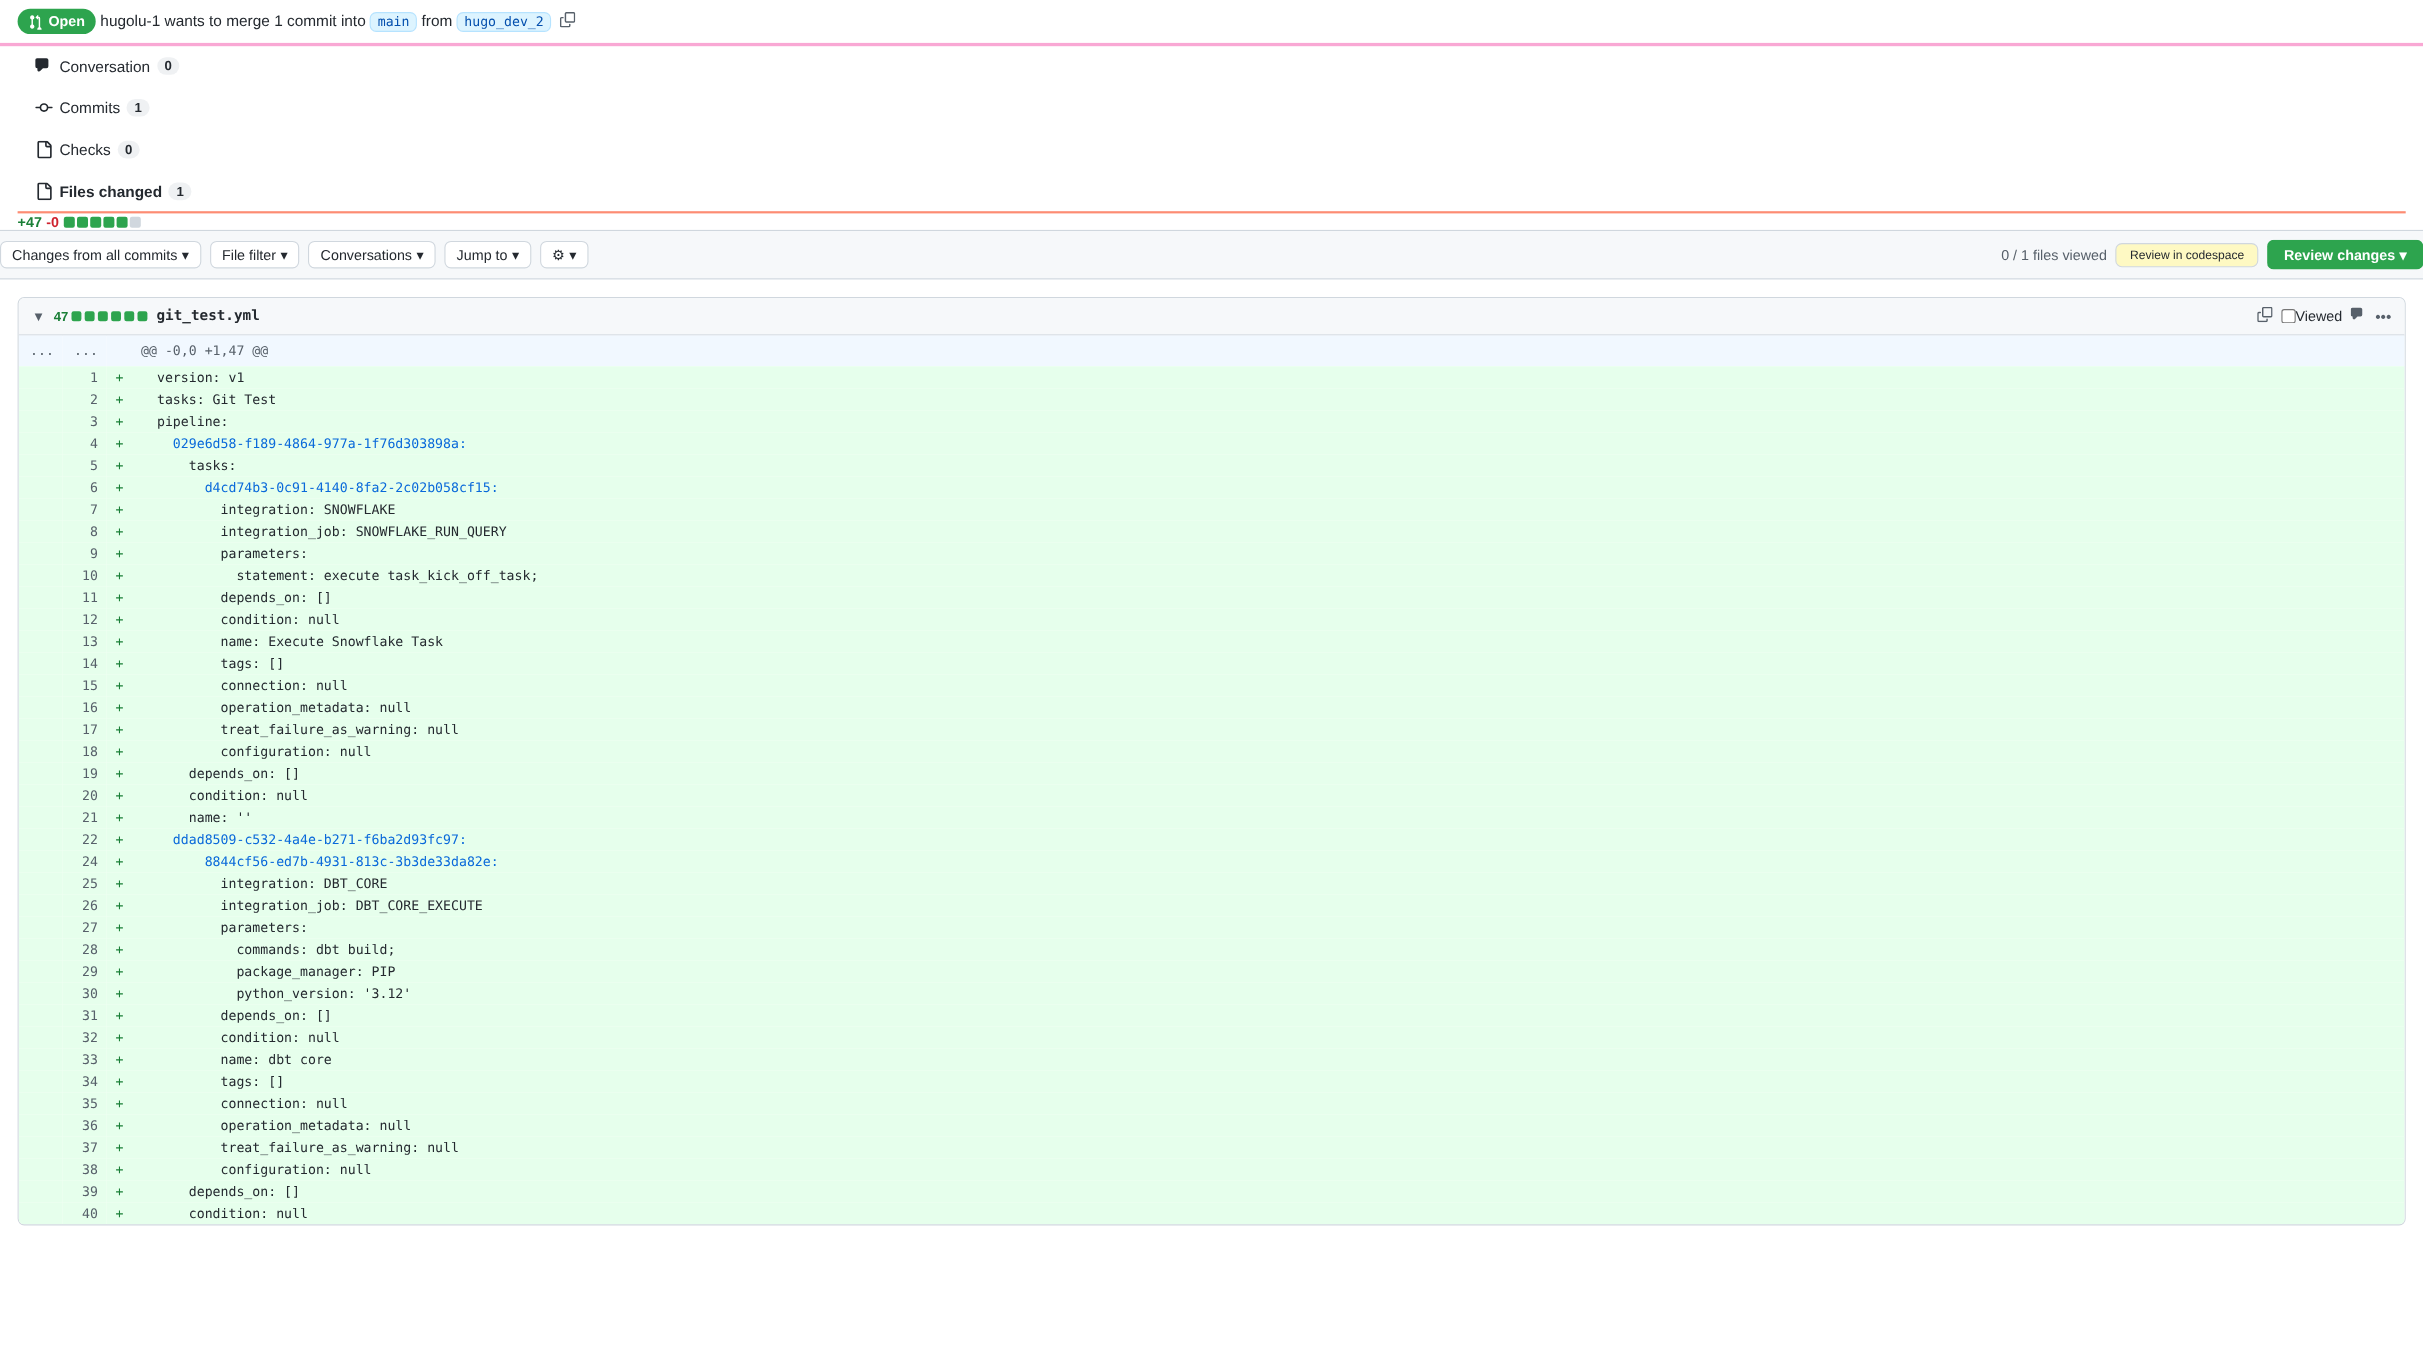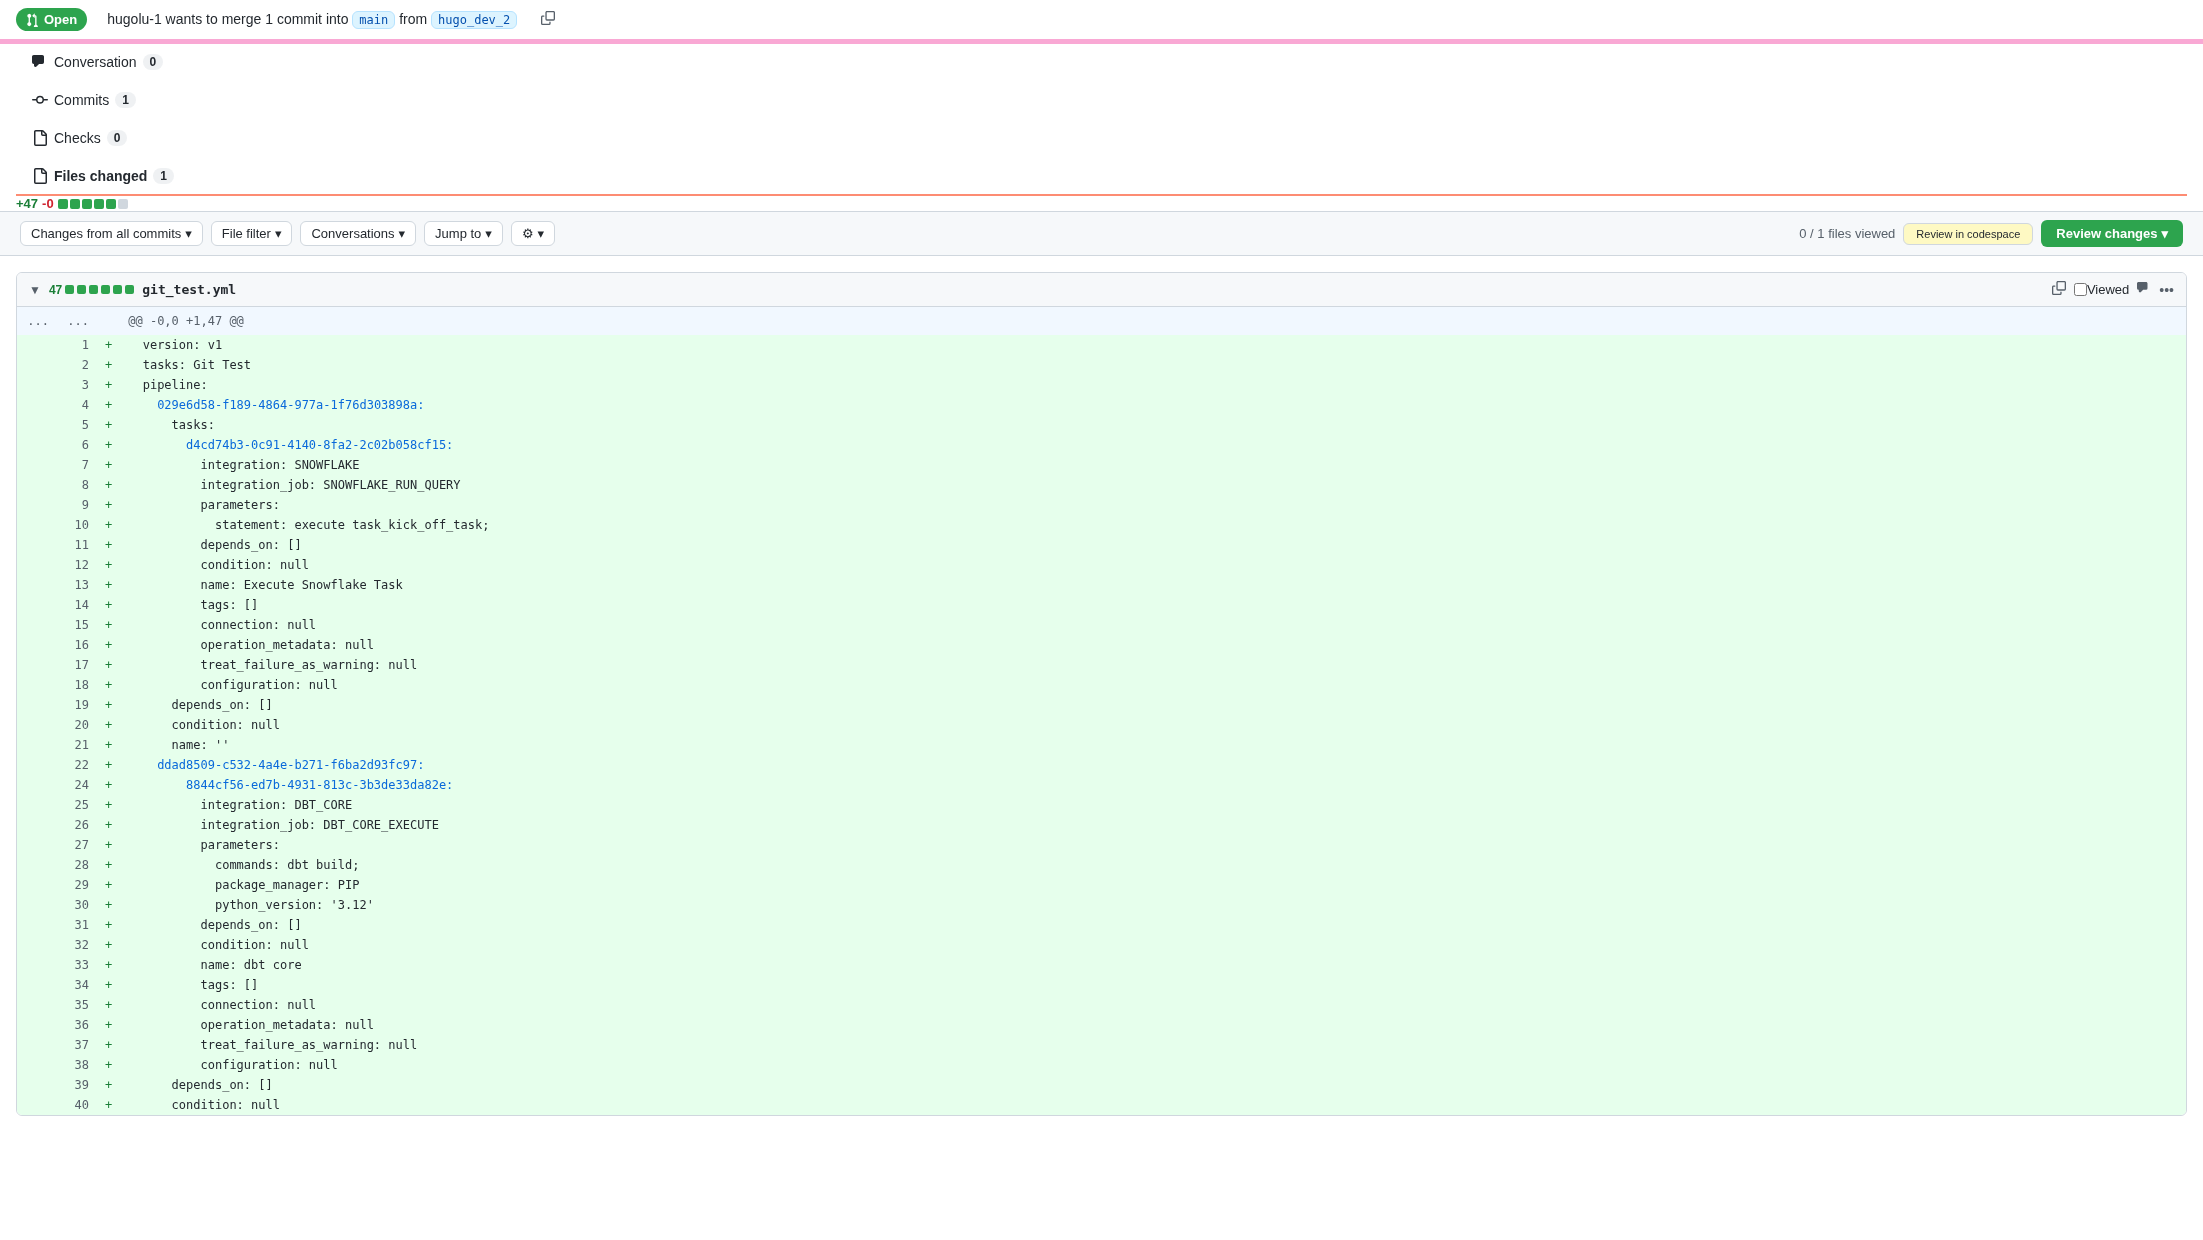--- a/index.html
+++ b/index.html
@@ -3,22 +3,22 @@
   <meta charset="utf-8">
   <style>
     * { box-sizing: border-box; margin: 0; padding: 0; }
     body { font-family: -apple-system, BlinkMacSystemFont, 'Segoe UI', Helvetica, Arial, sans-serif; font-size: 14px; background: #fff; color: #24292f; }
 
     
     .top-bar {
       display: flex;
       align-items: center;
       padding: 8px 16px;
-      border-bottom: 5px solid #f9a8d4;
-      gap: 20px;
+      border-bottom: 3px solid #f9a8d4;
+      gap: 4px;
     }
     .open-badge {
       display: inline-flex;
       align-items: center;
       gap: 4px;
       background: #2da44e;
       color: white;
       border-radius: 20px;
       padding: 4px 10px;
       font-size: 13px;
@@ -79,21 +79,21 @@
     .diff-add { color: #1a7f37; text-align: right; }
     .diff-blocks { display: flex; gap: 2px; }
     .diff-block { width: 10px; height: 10px; border-radius: 2px; }
     .diff-block.add { background: #2da44e; }
     .diff-block.neutral { background: #d0d7de; }
 
     
     .toolbar {
       display: flex;
       align-items: center;
-      padding: 8px 20px;
+      padding: 8px 0;
       gap: 8px;
       border-bottom: 1px solid #d0d7de;
       background: #f6f8fa;
     }
     .toolbar-btn {
       display: inline-flex;
       align-items: center;
       gap: 4px;
       padding: 4px 10px;
       font-size: 13px;

